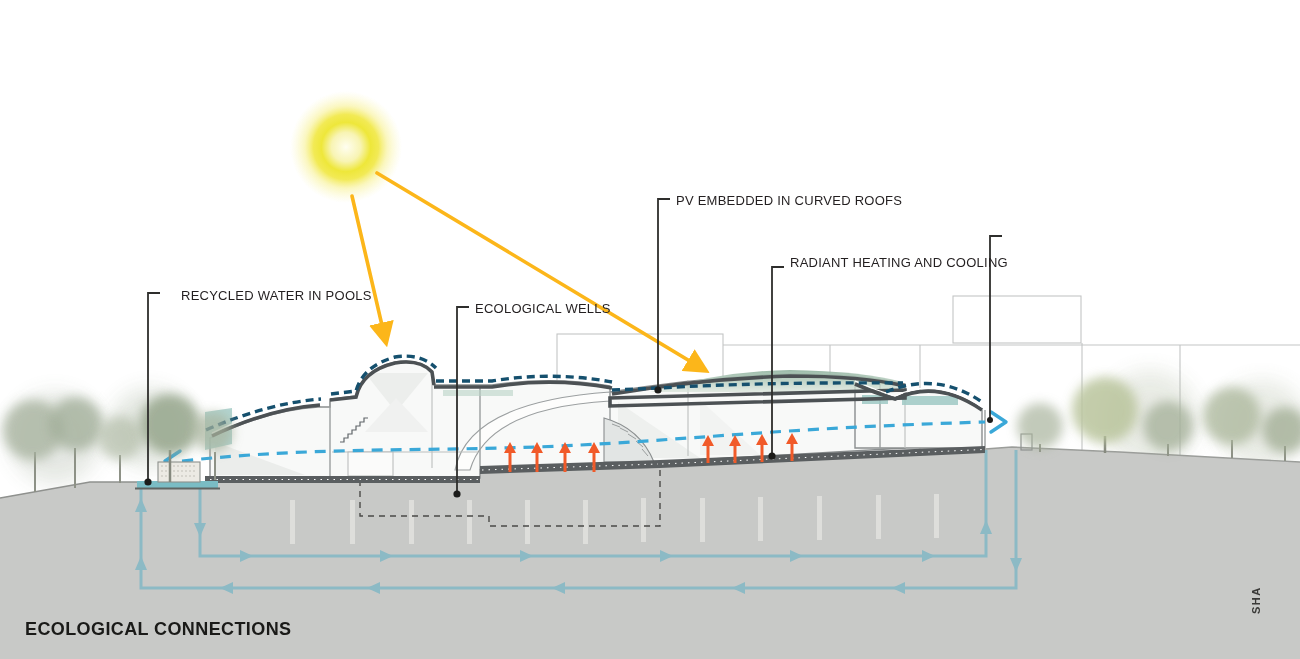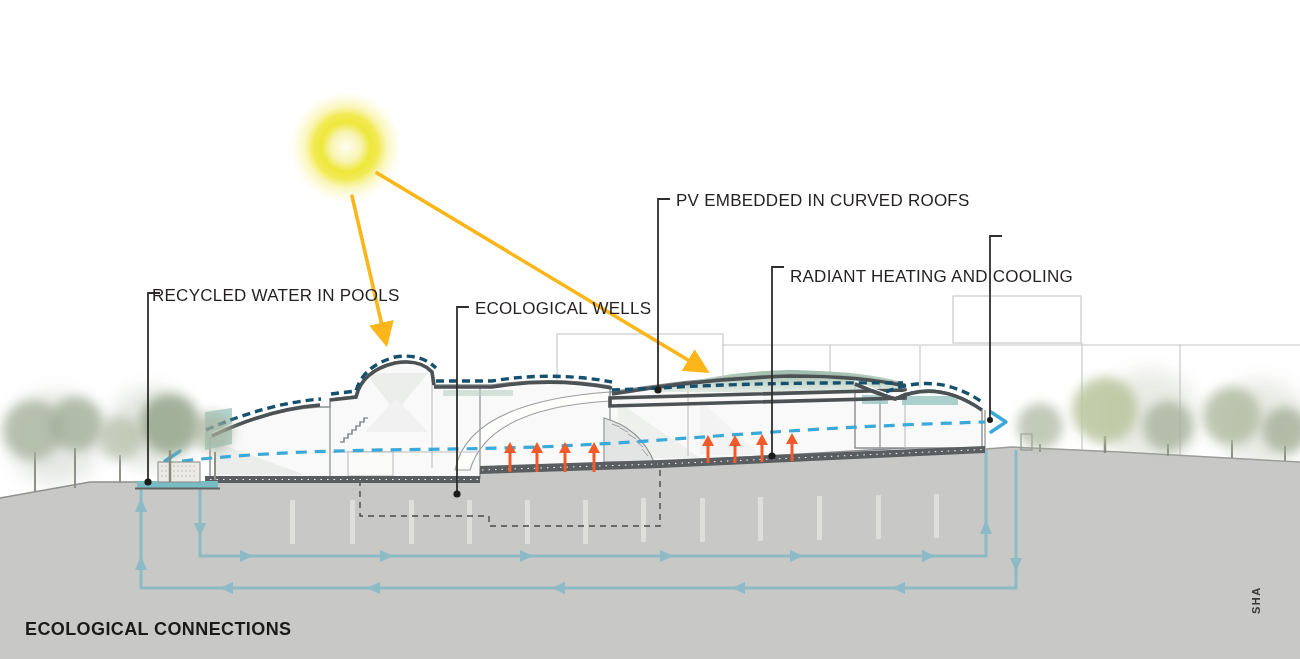--- a/index.html
+++ b/index.html
@@ -1,20 +1,20 @@
 <!DOCTYPE html>
 <html style="--c-sun: #f2e73e; --c-ray: #fcb61a; --c-vent: #3aa8d8; --c-pv_dash: #15506e; --c-water_loop: #8cbac5; --c-radiant: #f15a29; --c-ground: #c8c9c7; --c-pool: #7abcc4; --c-roof_green: #9fbcaa; --c-glazing: #9fc9c4; --c-text: #231f20;"><head>
 <meta charset="utf-8">
 <style>
   html,body{margin:0;padding:0;}
   body{width:1300px;height:659px;position:relative;overflow:hidden;background:#ffffff;
        font-family:"Liberation Sans","DejaVu Sans",sans-serif;}
   .stage{position:absolute;inset:0;width:1300px;height:659px;}
   svg{position:absolute;left:0;top:0;}
-  .callout{position:absolute;font-size:17px;letter-spacing:.25px;color:var(--c-text,#231f20);
+  .callout{position:absolute;font-size:13px;letter-spacing:.25px;color:var(--c-text,#231f20);
            line-height:15.5px;white-space:nowrap;}
   .title{position:absolute;left:25px;top:619px;font-size:18px;font-weight:bold;
          letter-spacing:.4px;color:#1a1a18;text-align:center;}
   .signature{position:absolute;left:1262px;top:602px;font-size:11px;font-weight:bold;
              letter-spacing:1.5px;color:#3a3a38;transform:rotate(-90deg);transform-origin:left bottom;
              width:50px;}
   
   .leader{stroke:#2e2e2c;stroke-width:1.8;fill:none;}
   .leader-dot{fill:#1c1c1a;}
   .roof{stroke:#4c5154;stroke-width:3.6;fill:none;}
@@ -279,21 +279,21 @@
     <circle class="leader-dot" cx="457" cy="494" r="3.6"></circle>
     <path class="leader" d="M670,199 L658,199 L658,390"></path>
     <circle class="leader-dot" cx="658" cy="390" r="3.6"></circle>
     <path class="leader" d="M784,267 L772,267 L772,456"></path>
     <circle class="leader-dot" cx="772" cy="456" r="3.6"></circle>
     <path class="leader" d="M1002,236 L990,236 L990,419"></path>
     <circle class="leader-dot" cx="990" cy="420" r="3"></circle>
   </g>
 </svg>
 
-<div class="callout" style="left:152px;top:288px">RECYCLED WATER IN POOLS</div>
+<div class="callout" style="left:181px;top:288px">RECYCLED WATER IN POOLS</div>
 <div class="callout" style="left:475px;top:301px">ECOLOGICAL WELLS</div>
 <div class="callout" style="left:676px;top:193px">PV EMBEDDED IN CURVED ROOFS</div>
-<div class="callout" style="left:790px;top:269px">RADIANT HEATING AND COOLING</div>
+<div class="callout" style="left:790px;top:255px">RADIANT HEATING AND COOLING</div>
 
 <div class="title">ECOLOGICAL CONNECTIONS</div>
 <div class="signature">SHA</div>
 
 </div>
 
 </body></html>

